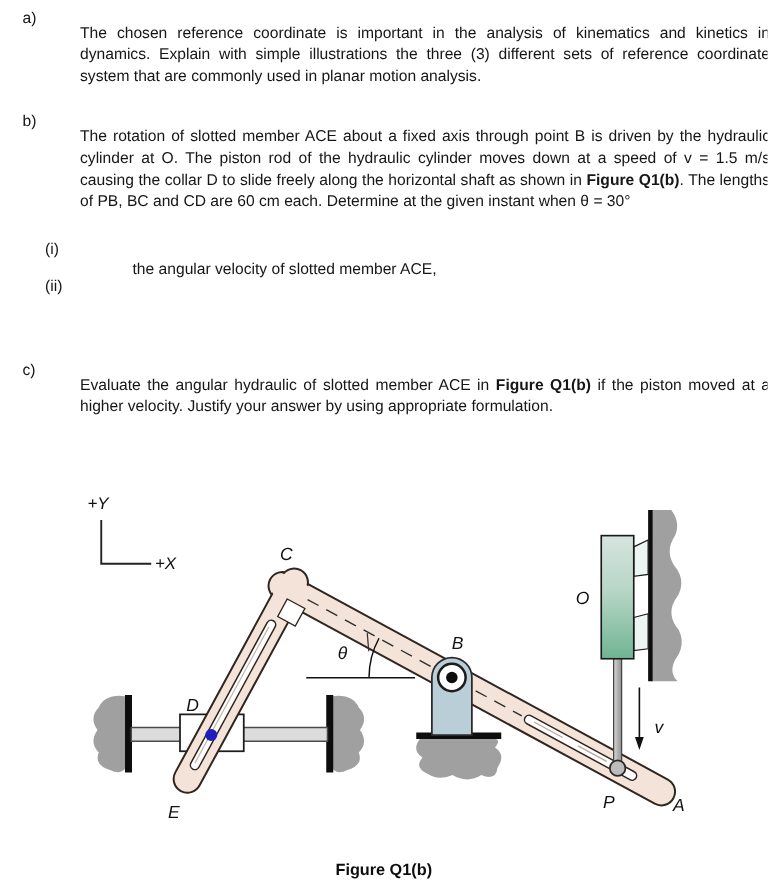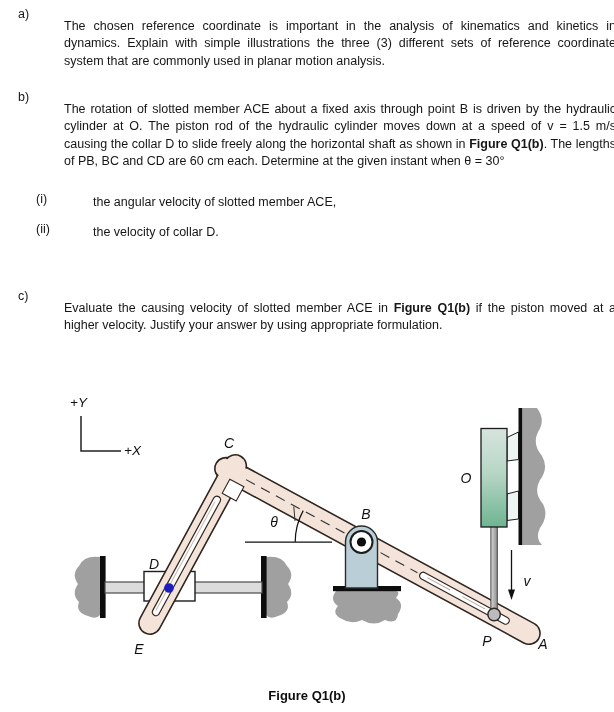--- a/index.html
+++ b/index.html
@@ -5,21 +5,21 @@
   html,body{margin:0;padding:0;}
   body{
     width:614px;height:712px;position:relative;background:#ffffff;
     font-family:"Liberation Sans", sans-serif;color:#161616;overflow:hidden;
   }
   .q{position:absolute;left:18px;display:flex;font-size:12.5px;line-height:17.3px;}
   .qlabel{flex:0 0 34px;}
   .qtext{margin:12px;width:552px;text-align:justify;}
   .sub{position:absolute;left:36px;display:flex;font-size:12.5px;line-height:17.3px;}
   .sublabel{flex:0 0 54px;}
-  .subtext{margin:3px;text-align:center;}
+  .subtext{margin:16px;text-align:center;}
   .it{}
   .bd{font-weight:bold;}
   #fig{position:absolute;left:0;top:380px;}
   .figlabel{font-family:"Liberation Sans", sans-serif;font-style:italic;font-size:14px;fill:#111;}
   .axislabel{font-family:"Liberation Sans", sans-serif;font-style:italic;font-size:13.5px;fill:#111;}
   #caption{position:absolute;left:0;top:688px;width:614px;text-align:center;
     font-weight:bold;font-size:13px;color:#0d0d0d;}
 </style>
 </head>
 <body>
@@ -34,26 +34,25 @@
   <p class="qtext"><span>The rotation of slotted member </span><span class="it">ACE</span><span> about a fixed axis through point </span><span class="it">B</span><span> is driven by the hydraulic cylinder at </span><span class="it">O</span><span>. The piston rod of the hydraulic cylinder moves down at a speed of </span><span class="it">v</span><span> = 1.5 m/s causing the collar </span><span class="it">D</span><span> to slide freely along the horizontal shaft as shown in </span><span class="bd">Figure Q1(b)</span><span>. The lengths of </span><span class="it">PB</span><span>, </span><span class="it">BC</span><span> and </span><span class="it">CD</span><span> are 60 cm each. Determine at the given instant when </span><span class="it">θ</span><span> = 30°</span></p>
 </div>
 
 <div class="sub" style="top:191px">
   <span class="sublabel">(i)</span>
   <p class="subtext"><span>the angular velocity of slotted member </span><span class="it">ACE</span><span>,</span></p>
 </div>
 
 <div class="sub" style="top:221px">
   <span class="sublabel">(ii)</span>
-  <p class="subtext"><span>the velocity of collar </span><span class="it">D</span><span>.</span></p>
 </div>
 
 <div class="q" style="top:288px">
   <span class="qlabel">c)</span>
-  <p class="qtext"><span>Evaluate the causing velocity of slotted member </span><span class="it">ACE</span><span> in </span><span class="bd">Figure Q1(b)</span><span> if the piston moved at a higher velocity. Justify your answer by using appropriate formulation.</span></p>
+  <p class="qtext"><span>Evaluate the angular hydraulic of slotted member </span><span class="it">ACE</span><span> in </span><span class="bd">Figure Q1(b)</span><span> if the piston moved at a higher velocity. Justify your answer by using appropriate formulation.</span></p>
 </div>
 
 <svg id="fig" width="614" height="290" viewBox="0 380 614 290">
 
   <defs>
     <linearGradient id="cylGrad" x1="0" y1="0" x2="0" y2="1">
       <stop offset="0" stop-color="#d6e4df"></stop>
       <stop offset="0.45" stop-color="#b7d6c6"></stop>
       <stop offset="1" stop-color="#6fb492"></stop>
     </linearGradient>

